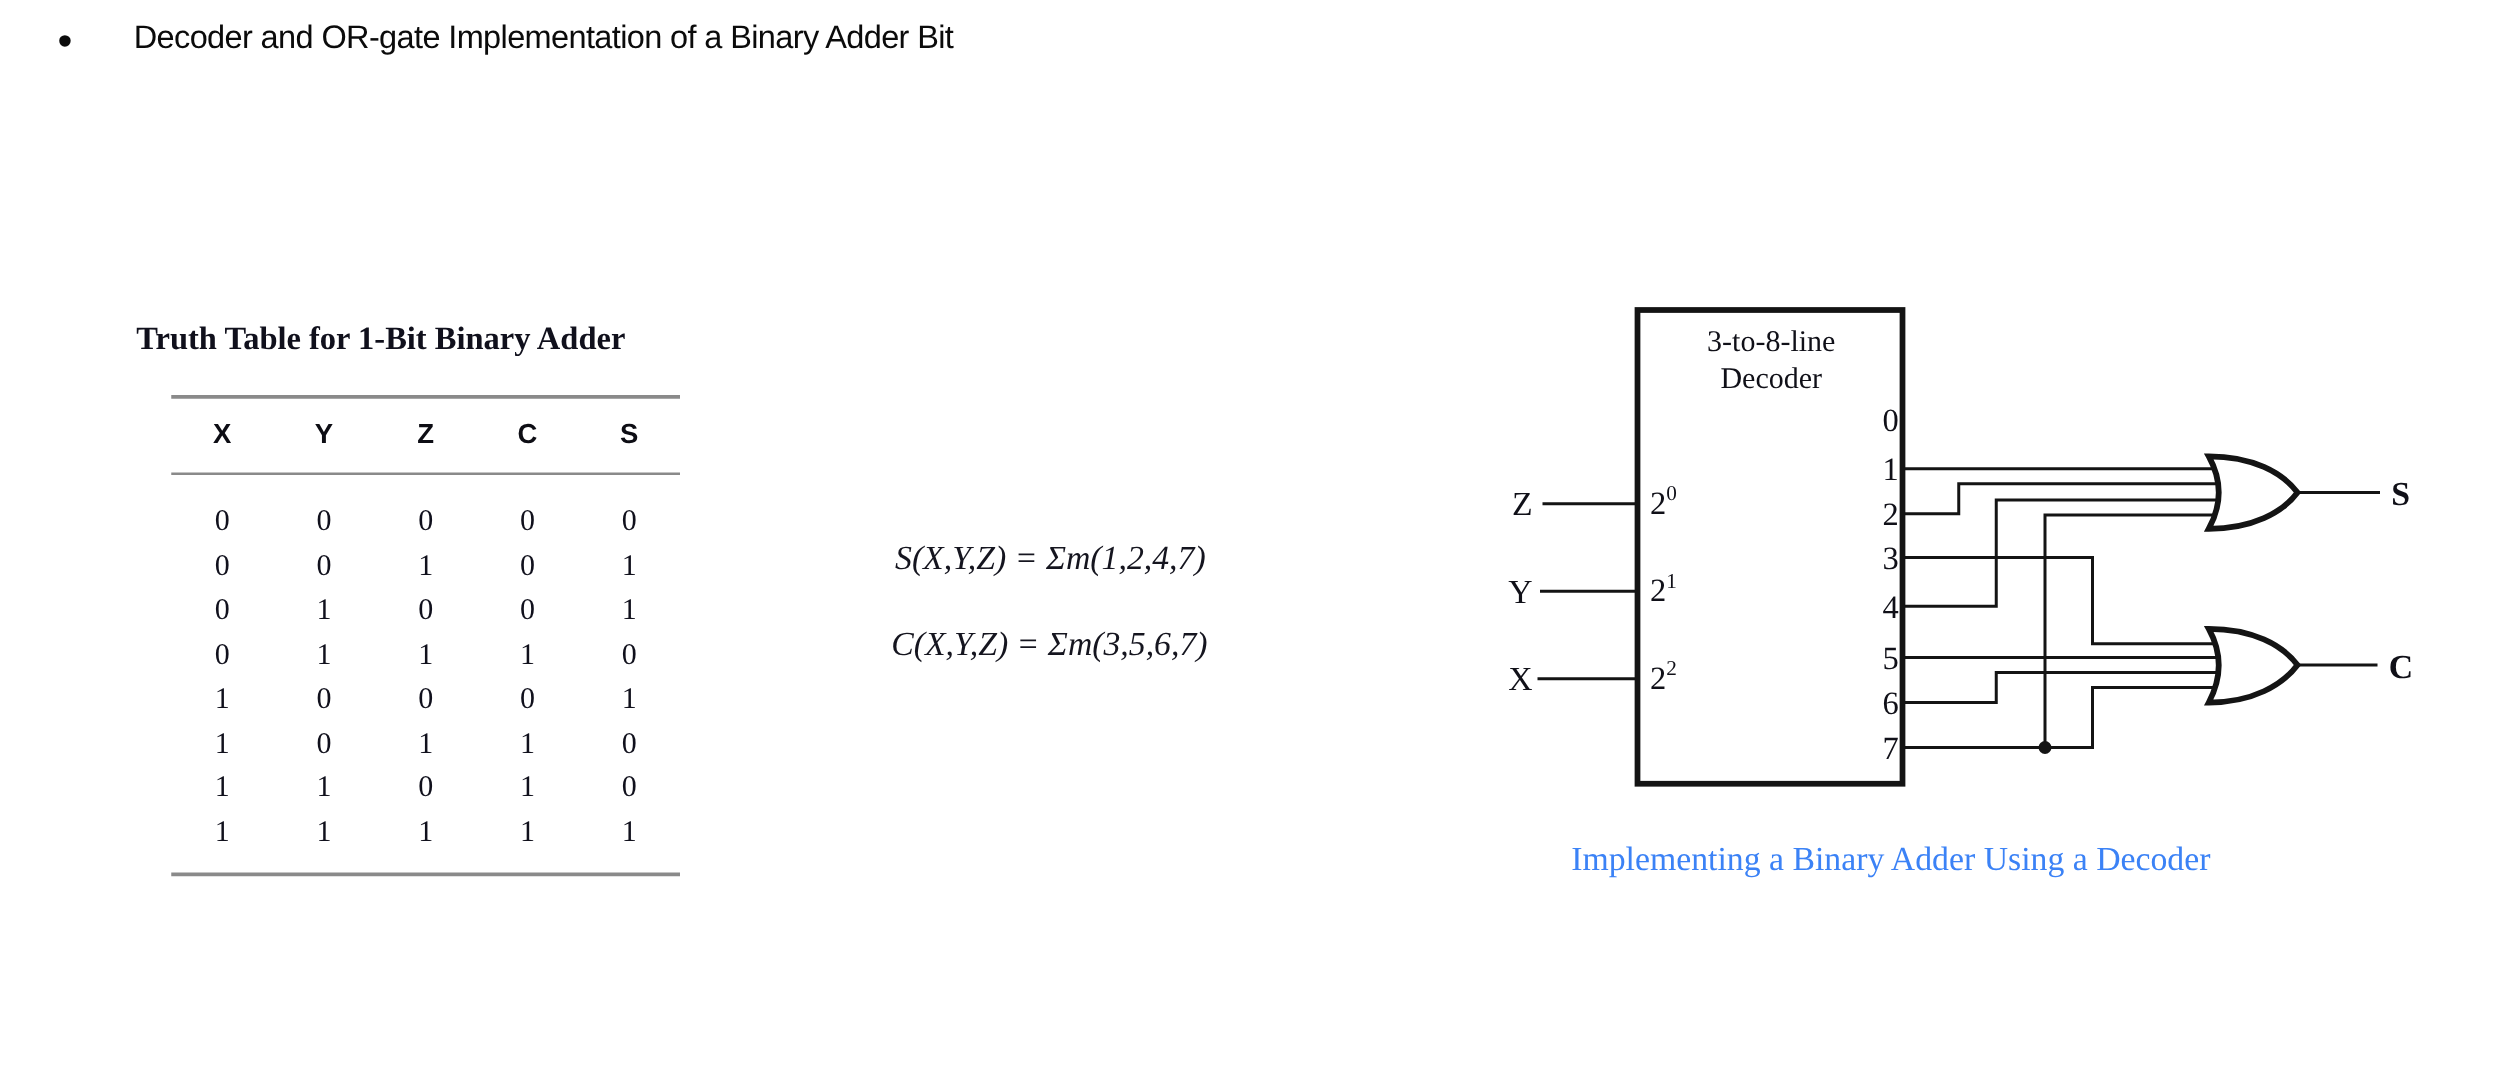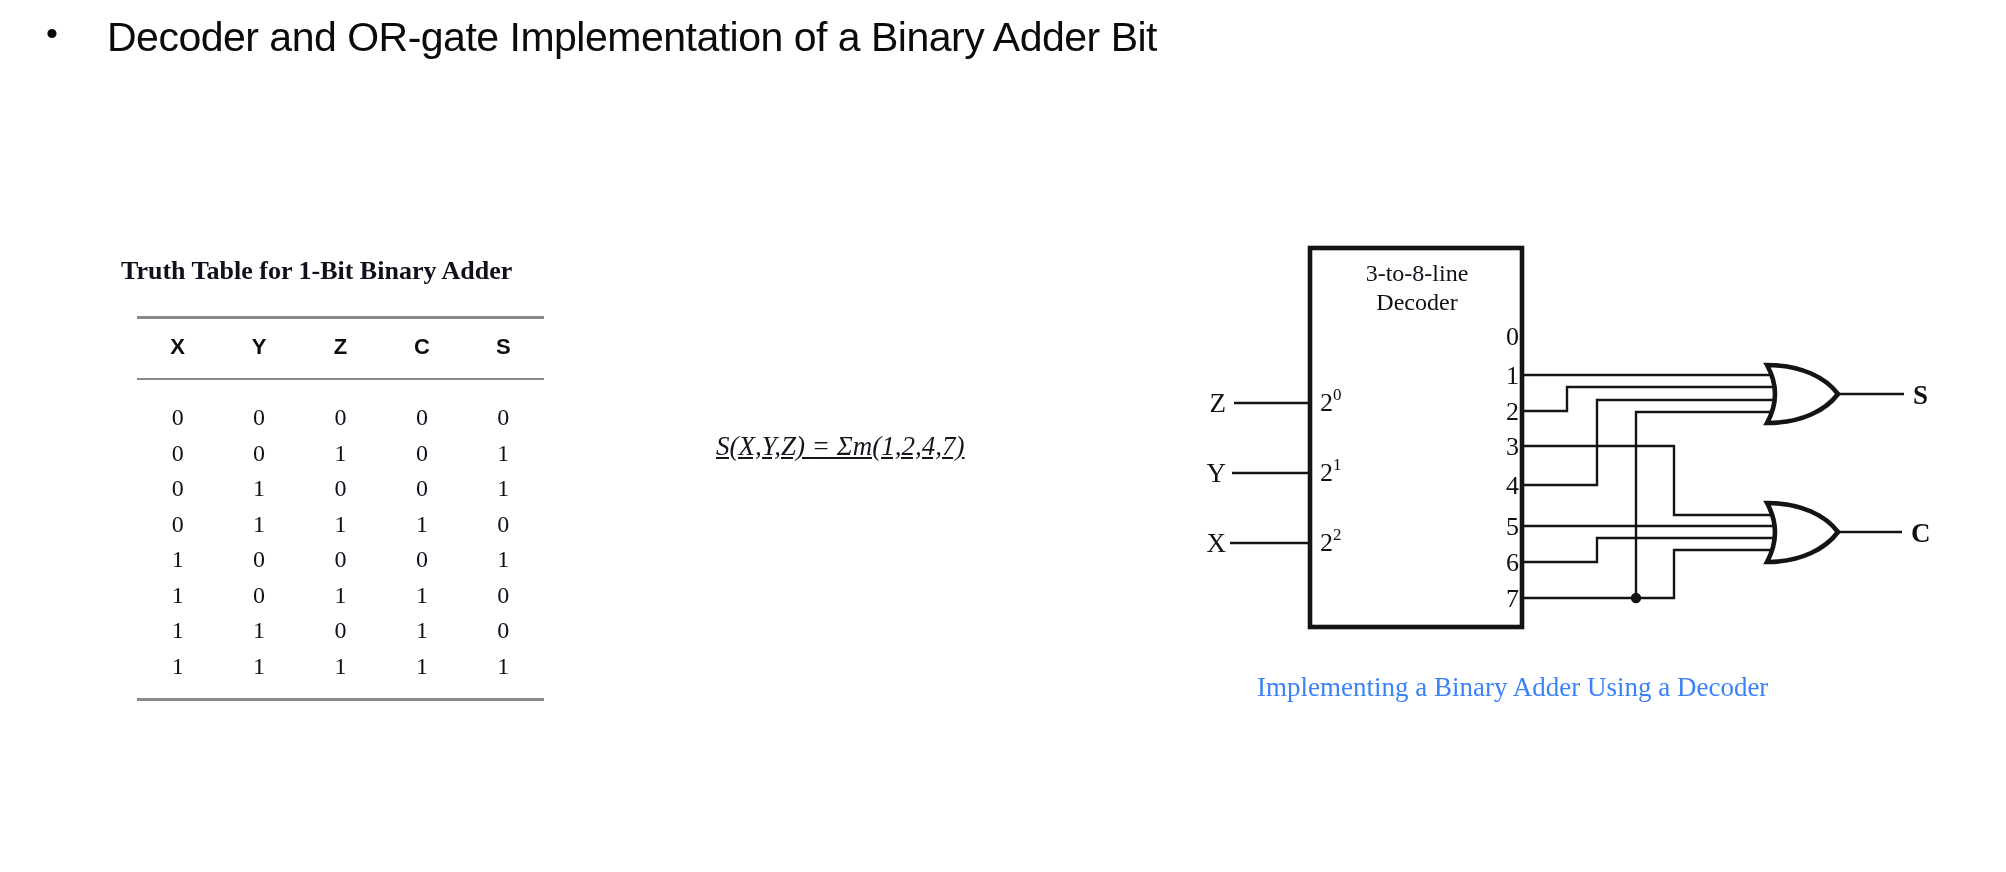--- a/index.html
+++ b/index.html
@@ -2,35 +2,35 @@
 <html><head>
 <meta charset="utf-8">
 <style>
   html,body{margin:0;padding:0;background:#fff;}
   .slide{position:relative;width:2006px;height:872px;background:#ffffff;overflow:hidden;
          font-family:"Liberation Serif",serif;color:#111;}
   
   .bullet{position:absolute;left:46px;top:14px;font-family:"Liberation Sans",sans-serif;
           font-size:34px;color:#0b0b0b;}
   .slide-title{position:absolute;left:107px;top:14px;margin:0;font-family:"Liberation Sans",sans-serif;
-          font-size:41px;font-weight:400;letter-spacing:-0.5px;color:#0b0b0b;white-space:nowrap;}
+          font-size:26px;font-weight:400;letter-spacing:-0.5px;color:#0b0b0b;white-space:nowrap;}
   
-  .tt-title{position:absolute;left:121px;top:256px;margin:0;font-size:26px;font-weight:bold;
+  .tt-title{position:absolute;left:109px;top:256px;margin:0;font-size:26px;font-weight:bold;
           color:#10101c;white-space:nowrap;}
   .rule{position:absolute;left:137px;width:407px;background:#8a8a8a;}
   .rule-top{top:316px;height:3px;}
   .rule-mid{top:378px;height:2px;}
   .rule-bottom{top:698px;height:3px;}
   .tt-row{position:absolute;left:137px;width:407px;display:flex;}
   .tt-row span{flex:1;text-align:center;}
   .tt-header{top:334px;font-family:"Liberation Sans",sans-serif;font-weight:bold;
           font-size:22px;color:#0d0d14;}
   .tt-data{font-size:24px;color:#10101c;line-height:26px;}
   
-  .eq{position:absolute;font-size:27px;font-style:italic;color:#15151f;white-space:nowrap;text-decoration:underline;}
+  .eq{position:absolute;font-size:27px;font-style:italic;color:#15151f;white-space:nowrap;}
   .eq-sum{left:716px;top:431px;}
   .eq-carry{left:713px;top:500px;}
   
   .circuit{position:absolute;left:1190px;top:235px;}
   .caption{position:absolute;left:1257px;top:672px;font-size:27px;color:#3b82f6;white-space:nowrap;}
 </style>
 </head>
 <body>
 
 <div class="slide">
@@ -104,20 +104,21 @@
           <span>1</span>
           <span>1</span>
           <span>1</span>
           <span>1</span>
         </div>
       </div>
     <div class="rule rule-bottom"></div>
   </section>
 
   <div class="eq eq-sum">S(X,Y,Z) = Σm(1,2,4,7)</div>
+  <div class="eq eq-carry">C(X,Y,Z) = Σm(3,5,6,7)</div>
 
   <svg class="circuit" width="760" height="405" viewBox="0 0 760 405" font-family="Liberation Serif, serif" fill="#101018">
 
     <g stroke="#141414" stroke-width="2.4" fill="none">
 
       <path d="M44 168 H120"></path>
       <path d="M42 238 H120"></path>
       <path d="M40 308 H120"></path>
 
       <path d="M332 140 H586"></path>

